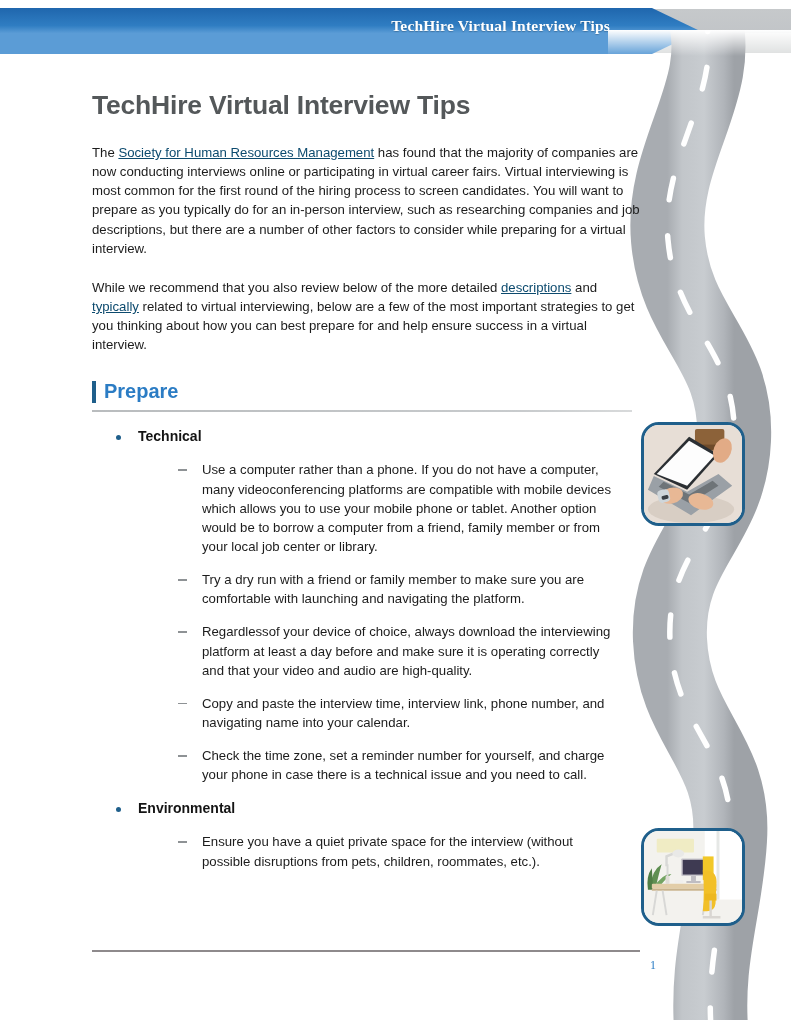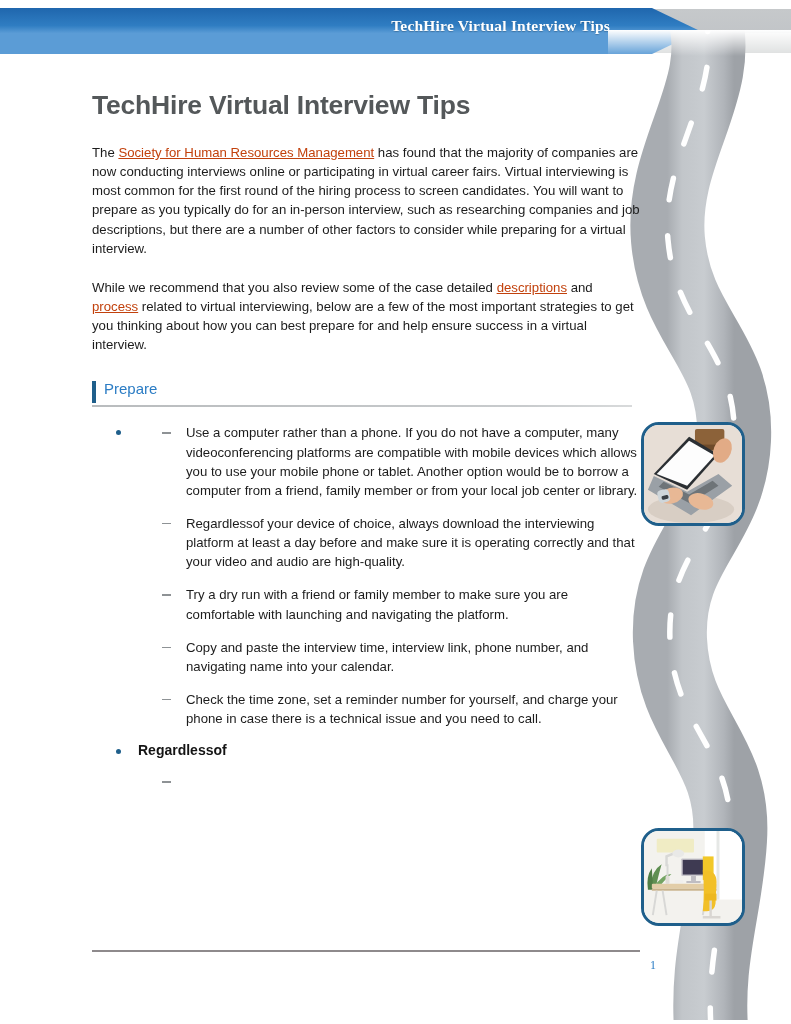--- a/index.html
+++ b/index.html
@@ -111,41 +111,41 @@
     margin: 0 0 22px 0;
     letter-spacing: -0.2px;
   }
   p.para {
     margin: 0 0 20px 0;
     font-size: 13.2px;
     line-height: 1.45;
     color: #1c1c1c;
   }
   a.doclink {
-    color: #c2410c;
+    color: #0c4a6e;
     text-decoration: underline;
   }
 
   
   .section-head {
     position: relative;
     margin: 26px 0 0 0;
     padding: 0 0 6px 12px;
   }
   .section-head .bar {
     position: absolute;
     left: 0;
     top: 1px;
     width: 4px;
     height: 22px;
     background: #1f5f8b;
   }
   .section-head .label {
-    font-size: 15px;
-    font-weight: normal;
+    font-size: 20px;
+    font-weight: bold;
     color: #2b7cc4;
   }
   .section-rule {
     height: 2px;
     background: linear-gradient(90deg, #b9bcbe 0%, #c8cbcd 80%, #d8dadb 100%);
     width: 540px;
     margin: 1px 0 16px 0;
   }
 
   
@@ -170,21 +170,21 @@
     position: absolute;
     left: 24px;
     top: 7px;
     width: 5px;
     height: 5px;
     border-radius: 50%;
     background: #1f5f8b;
   }
   ul.lvl2 {
     list-style: none;
-    margin: 0;
+    margin: 16px;
     padding: 0;
   }
   ul.lvl2 > li.sub {
     position: relative;
     padding-left: 48px;
     margin: 0 0 14px 0;
     font-size: 13.2px;
     line-height: 1.45;
     color: #1c1c1c;
   }
@@ -333,63 +333,65 @@
 
 <div class="content">
 
   <h1 class="doc-title">TechHire Virtual Interview Tips</h1>
 
   <p class="para">
     <span>The </span><a class="doclink" href="#">Society for Human Resources Management</a><span> has found that the majority of companies are now conducting interviews online or participating in virtual career fairs. Virtual interviewing is most common for the first round of the hiring process to screen candidates. You will want to prepare as you typically do for an in-person interview, such as researching companies and job descriptions, but there are a number of other factors to consider while preparing for a virtual interview.</span>
   </p>
 
   <p class="para">
-    <span>While we recommend that you also review some of the case detailed </span><a class="doclink" href="#">descriptions</a><span> and </span><a class="doclink" href="#">process</a><span> related to virtual interviewing, below are a few of the most important strategies to get you thinking about how you can best prepare for and help ensure success in a virtual interview.</span>
+    <span>While we recommend that you also review below of the more detailed </span><a class="doclink" href="#">descriptions</a><span> and </span><a class="doclink" href="#">typically</a><span> related to virtual interviewing, below are a few of the most important strategies to get you thinking about how you can best prepare for and help ensure success in a virtual interview.</span>
   </p>
 
   <div class="section-head">
     <span class="bar"></span>
     <span class="label">Prepare</span>
   </div>
   <div class="section-rule"></div>
 
   <ul class="lvl1">
 
     <li class="topic">
       <span class="dot"></span>
+      <span class="topic-label">Technical</span>
       <ul class="lvl2">
         <li class="sub">
           <span class="dash"></span>
           <span>Use a computer rather than a phone. If you do not have a computer, many videoconferencing platforms are compatible with mobile devices which allows you to use your mobile phone or tablet. Another option would be to borrow a computer from a friend, family member or from your local job center or library.</span>
         </li>
         <li class="sub">
           <span class="dash"></span>
+          <span>Try a dry run with a friend or family member to make sure you are comfortable with launching and navigating the platform.</span>
+        </li>
+        <li class="sub">
+          <span class="dash"></span>
           <span>Regardlessof your device of choice, always download the interviewing platform at least a day before and make sure it is operating correctly and that your video and audio are high-quality.</span>
-        </li>
-        <li class="sub">
-          <span class="dash"></span>
-          <span>Try a dry run with a friend or family member to make sure you are comfortable with launching and navigating the platform.</span>
         </li>
         <li class="sub">
           <span class="dash"></span>
           <span>Copy and paste the interview time, interview link, phone number, and navigating name into your calendar.</span>
         </li>
         <li class="sub">
           <span class="dash"></span>
           <span>Check the time zone, set a reminder number for yourself, and charge your phone in case there is a technical issue and you need to call.</span>
         </li>
       </ul>
     </li>
 
     <li class="topic topic-gap">
       <span class="dot"></span>
-      <span class="topic-label">Regardlessof</span>
+      <span class="topic-label">Environmental</span>
       <ul class="lvl2">
         <li class="sub">
           <span class="dash"></span>
+          <span>Ensure you have a quiet private space for the interview (without possible disruptions from pets, children, roommates, etc.).</span>
         </li>
       </ul>
     </li>
 
   </ul>
 </div>
 
 <div class="footer">
   <div class="footer-rule"></div>
   <div class="page-num">1</div>

